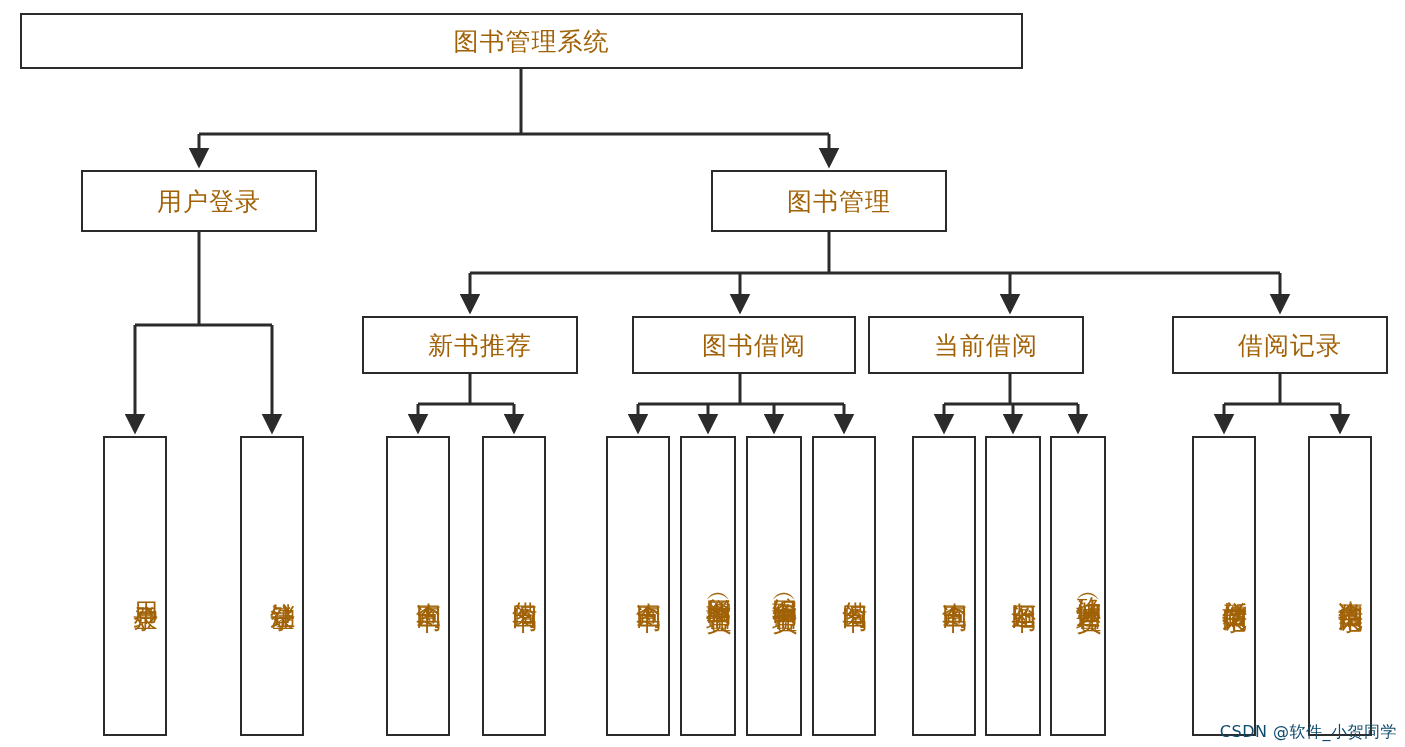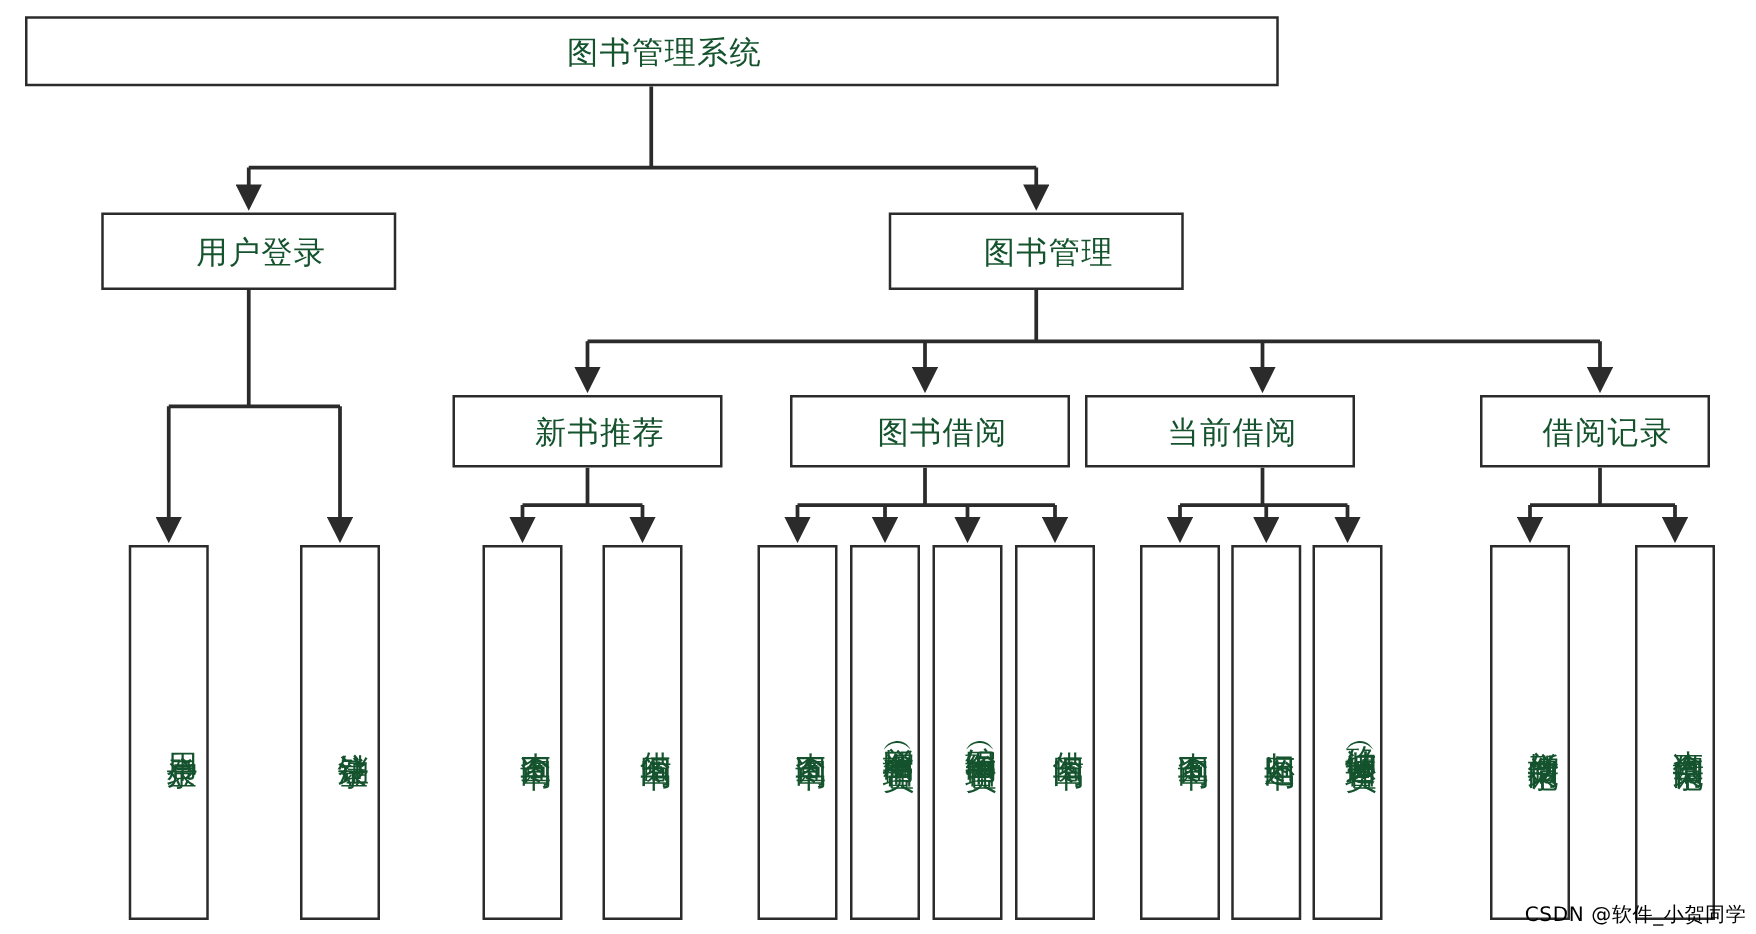--- a/index.html
+++ b/index.html
@@ -29,21 +29,21 @@
     pointer-events: none;
   }
   .node {
     position: absolute;
     box-sizing: border-box;
     background: #ffffff;
     border: 2.5px solid #2b2b2b;
     display: flex;
     align-items: center;
     justify-content: center;
-    color: #14532d;
+    color: #a16207;
     padding-left: 20px;
   }
   .node.horiz {
     font-size: 25px;
     letter-spacing: 1px;
   }
   .node.vert {
     writing-mode: vertical-rl;
     text-orientation: upright;
     font-size: 25px;
@@ -60,21 +60,21 @@
   }
   .node .hlabel {
     white-space: nowrap;
     display: block;
   }
   #watermark {
     position: absolute;
     right: 8px;
     bottom: 4px;
     font-size: 16px;
-    color: #000000;
+    color: #0c4a6e;
     letter-spacing: 0.5px;
     white-space: nowrap;
     pointer-events: none;
   }
 </style>
 </head>
 <body>
 
 <div id="diagram-root">
 
@@ -144,21 +144,21 @@
 
   <div class="node horiz" style="left: 711px; top: 170px; width: 236px; height: 62px;">
     <span class="hlabel">图书管理</span>
   </div>
   <div class="node horiz" style="left: 632px; top: 316px; width: 224px; height: 58px;">
     <span class="hlabel">图书借阅</span>
   </div>
   <div class="node horiz" style="left: 868px; top: 316px; width: 216px; height: 58px;">
     <span class="hlabel">当前借阅</span>
   </div>
-  <div class="node horiz" style="left: 1172px; top: 316px; width: 184px; height: 58px; margin-left: 12px;">
+  <div class="node horiz" style="left: 1172px; top: 316px; width: 216px; height: 58px;">
     <span class="hlabel">借阅记录</span>
   </div>
 
   <div class="node vert" style="left: 103px; top: 436px; width: 64px; height: 300px;">
     <span class="vlabel">用户登录</span>
   </div>
   <div class="node vert" style="left: 240px; top: 436px; width: 64px; height: 300px;">
     <span class="vlabel">注销登录</span>
   </div>
   <div class="node vert" style="left: 386px; top: 436px; width: 64px; height: 300px;">

